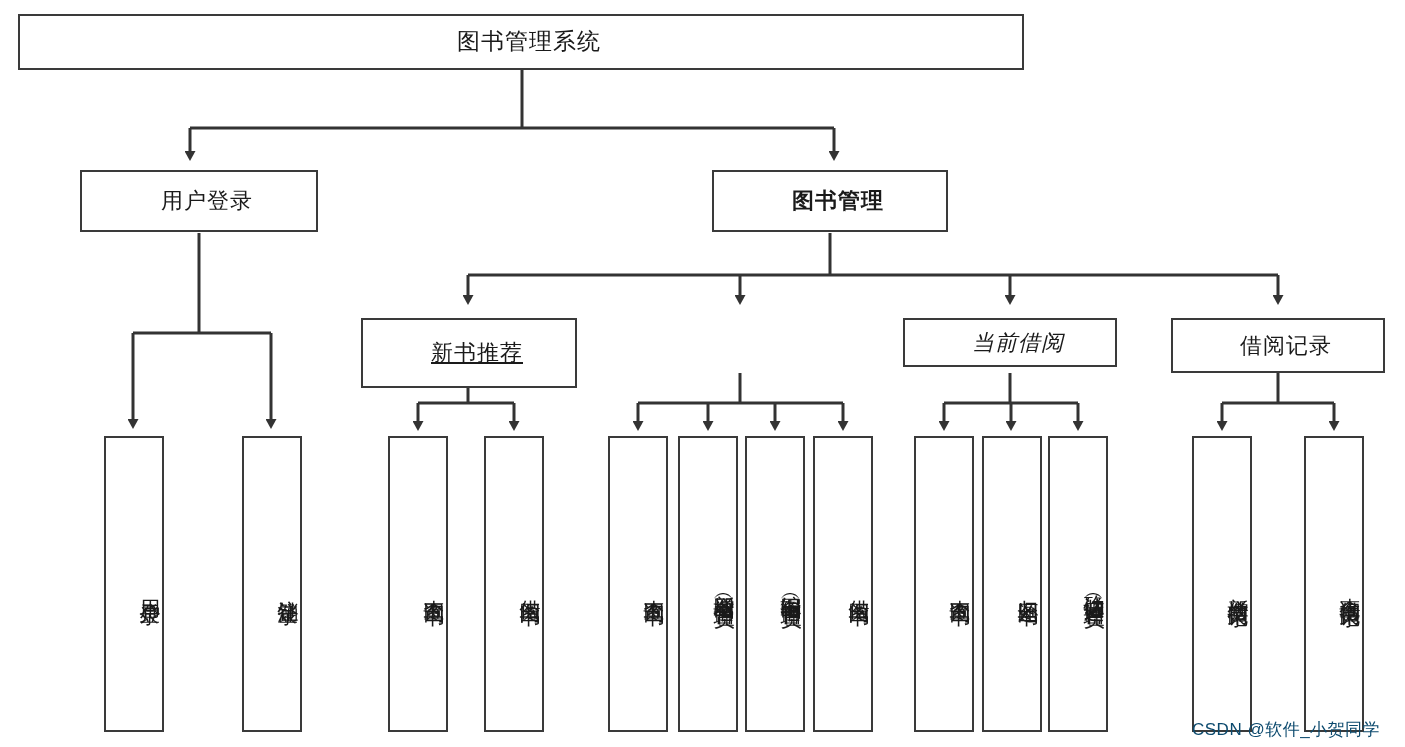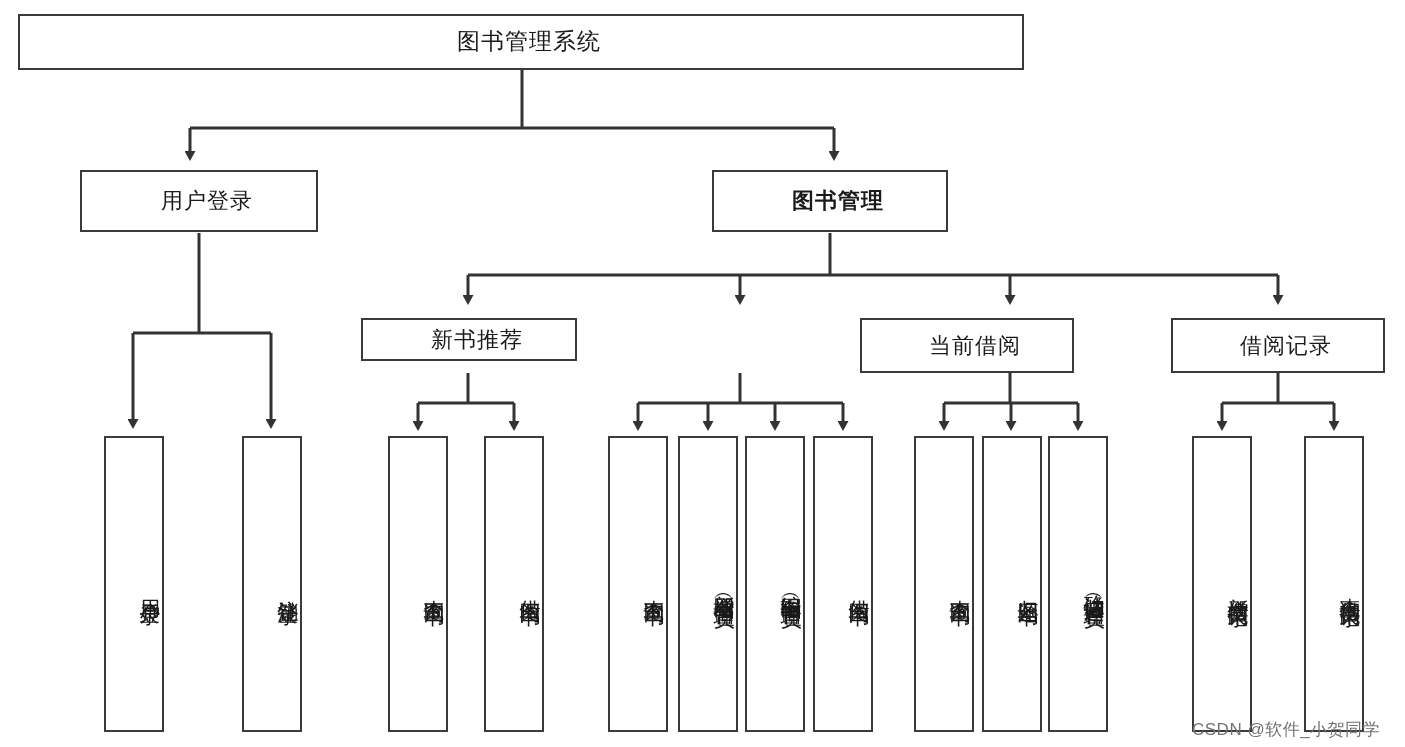--- a/index.html
+++ b/index.html
@@ -55,21 +55,21 @@
     writing-mode: vertical-rl;
     text-orientation: upright;
     display: block;
   }
   .node.root {
     font-size: 23px;
   }
   .watermark {
     position: absolute;
     font-size: 17px;
-    color: #737373;
+    color: #0c4a6e;
     white-space: nowrap;
     letter-spacing: 0.5px;
   }
 </style>
 </head>
 <body>
 
 <div id="stage">
 
   <svg id="wires" viewBox="0 0 1405 747" xmlns="http://www.w3.org/2000/svg">
@@ -127,24 +127,24 @@
     <span>图书管理系统</span>
   </div>
 
   <div class="node horiz" style="left:80px; top:170px; width:238px; height:62px;">
     <span>用户登录</span>
   </div>
   <div class="node horiz" style="left:712px; top:170px; width:236px; height:62px;font-weight:bold;">
     <span>图书管理</span>
   </div>
 
-  <div class="node horiz" style="left:361px; top:318px; width:216px; height:43px;">
+  <div class="node horiz" style="left:361px; top:318px; width:216px; height:70px;text-decoration:underline;">
     <span>新书推荐</span>
   </div>
-  <div class="node horiz" style="left:860px; top:318px; width:214px; height:55px;">
+  <div class="node horiz" style="left:903px; top:318px; width:214px; height:49px;font-style:italic;">
     <span>当前借阅</span>
   </div>
   <div class="node horiz" style="left:1171px; top:318px; width:214px; height:55px;text-align:right;">
     <span>借阅记录</span>
   </div>
 
   <div class="node vert" style="left:104px; top:436px; width:60px; height:296px;">
     <span class="vtext">用户登录</span>
   </div>
   <div class="node vert" style="left:242px; top:436px; width:60px; height:296px;">

